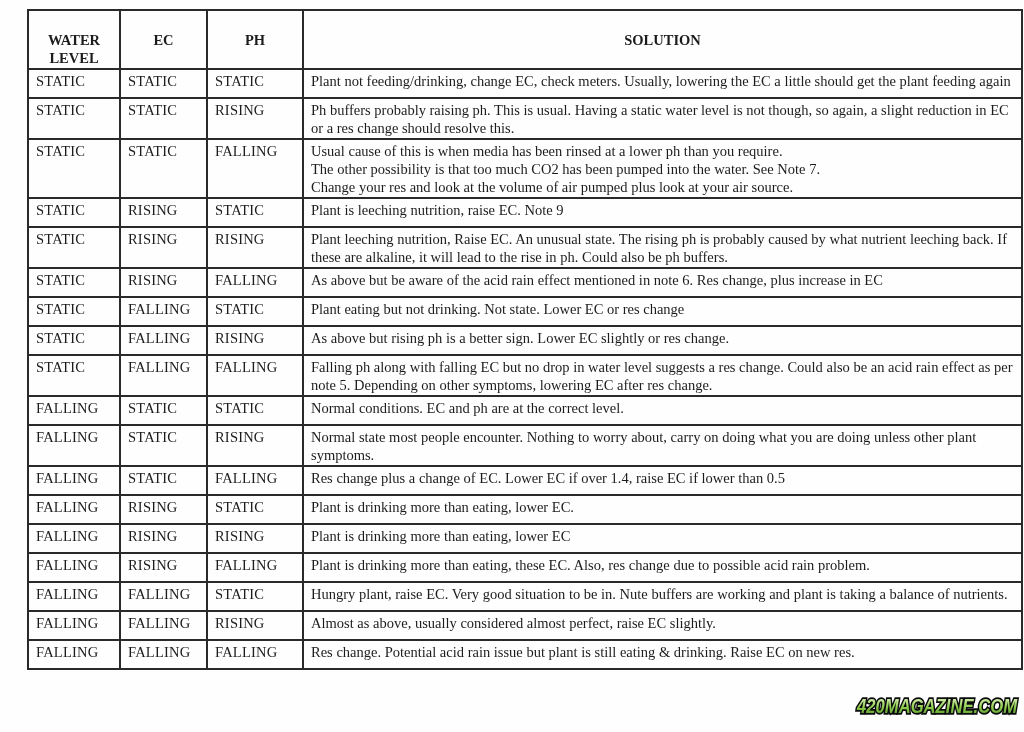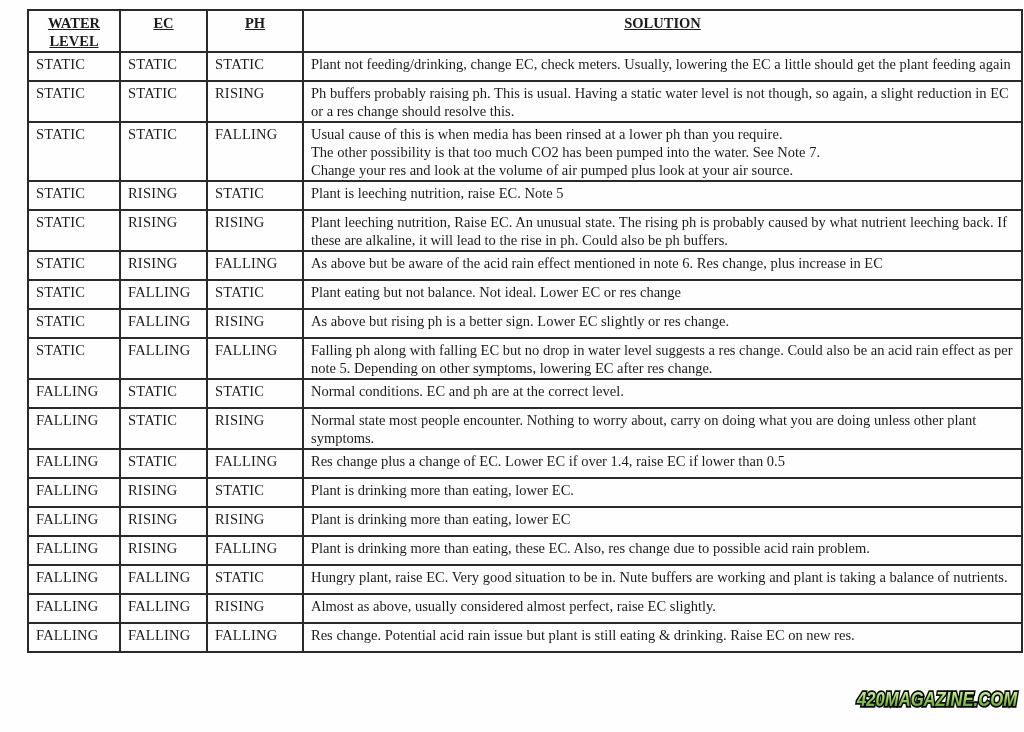--- a/index.html
+++ b/index.html
@@ -24,31 +24,30 @@
   }
   table.grid th, table.grid td {
     border: 2px solid #2a2a2a;
     vertical-align: top;
     padding: 2px 7px 1px 7px;
     overflow: hidden;
   }
   table.grid th {
     font-weight: bold;
     text-align: center;
-    padding-top: 3px;
-    text-decoration: underline;
+    padding-top: 20px;
   }
   table.grid tr { height: 29px; }
   table.grid tr.hdr { height: 38px; }
   td.cond { letter-spacing: 0.2px; margin-top: 16px; }
   td.sol { white-space: pre-line; }
   #watermark {
     position: absolute;
     right: 3px;
-    bottom: 20px;
+    bottom: 13px;
     width: 168px;
     height: 27px;
   }
   #watermark svg { display: block; }
 </style>
 </head>
 <body>
 
 <div id="page">
   <table class="grid">
@@ -82,39 +81,39 @@
       <td class="cond">STATIC</td>
       <td class="cond">FALLING</td>
       <td class="sol">Usual cause of this is when media has been rinsed at a lower ph than you require.
 The other possibility is that too much CO2 has been pumped into the water. See Note 7.
 Change your res and look at the volume of air pumped plus look at your air source.</td>
     </tr>
     <tr>
       <td class="cond">STATIC</td>
       <td class="cond">RISING</td>
       <td class="cond">STATIC</td>
-      <td class="sol">Plant is leeching nutrition, raise EC. Note 5</td>
+      <td class="sol">Plant is leeching nutrition, raise EC. Note 9</td>
     </tr>
     <tr>
       <td class="cond">STATIC</td>
       <td class="cond">RISING</td>
       <td class="cond">RISING</td>
       <td class="sol">Plant leeching nutrition, Raise EC. An unusual state. The rising ph is probably caused by what nutrient leeching back. If these are alkaline, it will lead to the rise in ph. Could also be ph buffers.</td>
     </tr>
     <tr>
       <td class="cond">STATIC</td>
       <td class="cond">RISING</td>
       <td class="cond">FALLING</td>
       <td class="sol">As above but be aware of the acid rain effect mentioned in note 6. Res change, plus increase in EC</td>
     </tr>
     <tr>
       <td class="cond">STATIC</td>
       <td class="cond">FALLING</td>
       <td class="cond">STATIC</td>
-      <td class="sol">Plant eating but not balance. Not ideal. Lower EC or res change</td>
+      <td class="sol">Plant eating but not drinking. Not state. Lower EC or res change</td>
     </tr>
     <tr>
       <td class="cond">STATIC</td>
       <td class="cond">FALLING</td>
       <td class="cond">RISING</td>
       <td class="sol">As above but rising ph is a better sign. Lower EC slightly or res change.</td>
     </tr>
     <tr>
       <td class="cond">STATIC</td>
       <td class="cond">FALLING</td>

